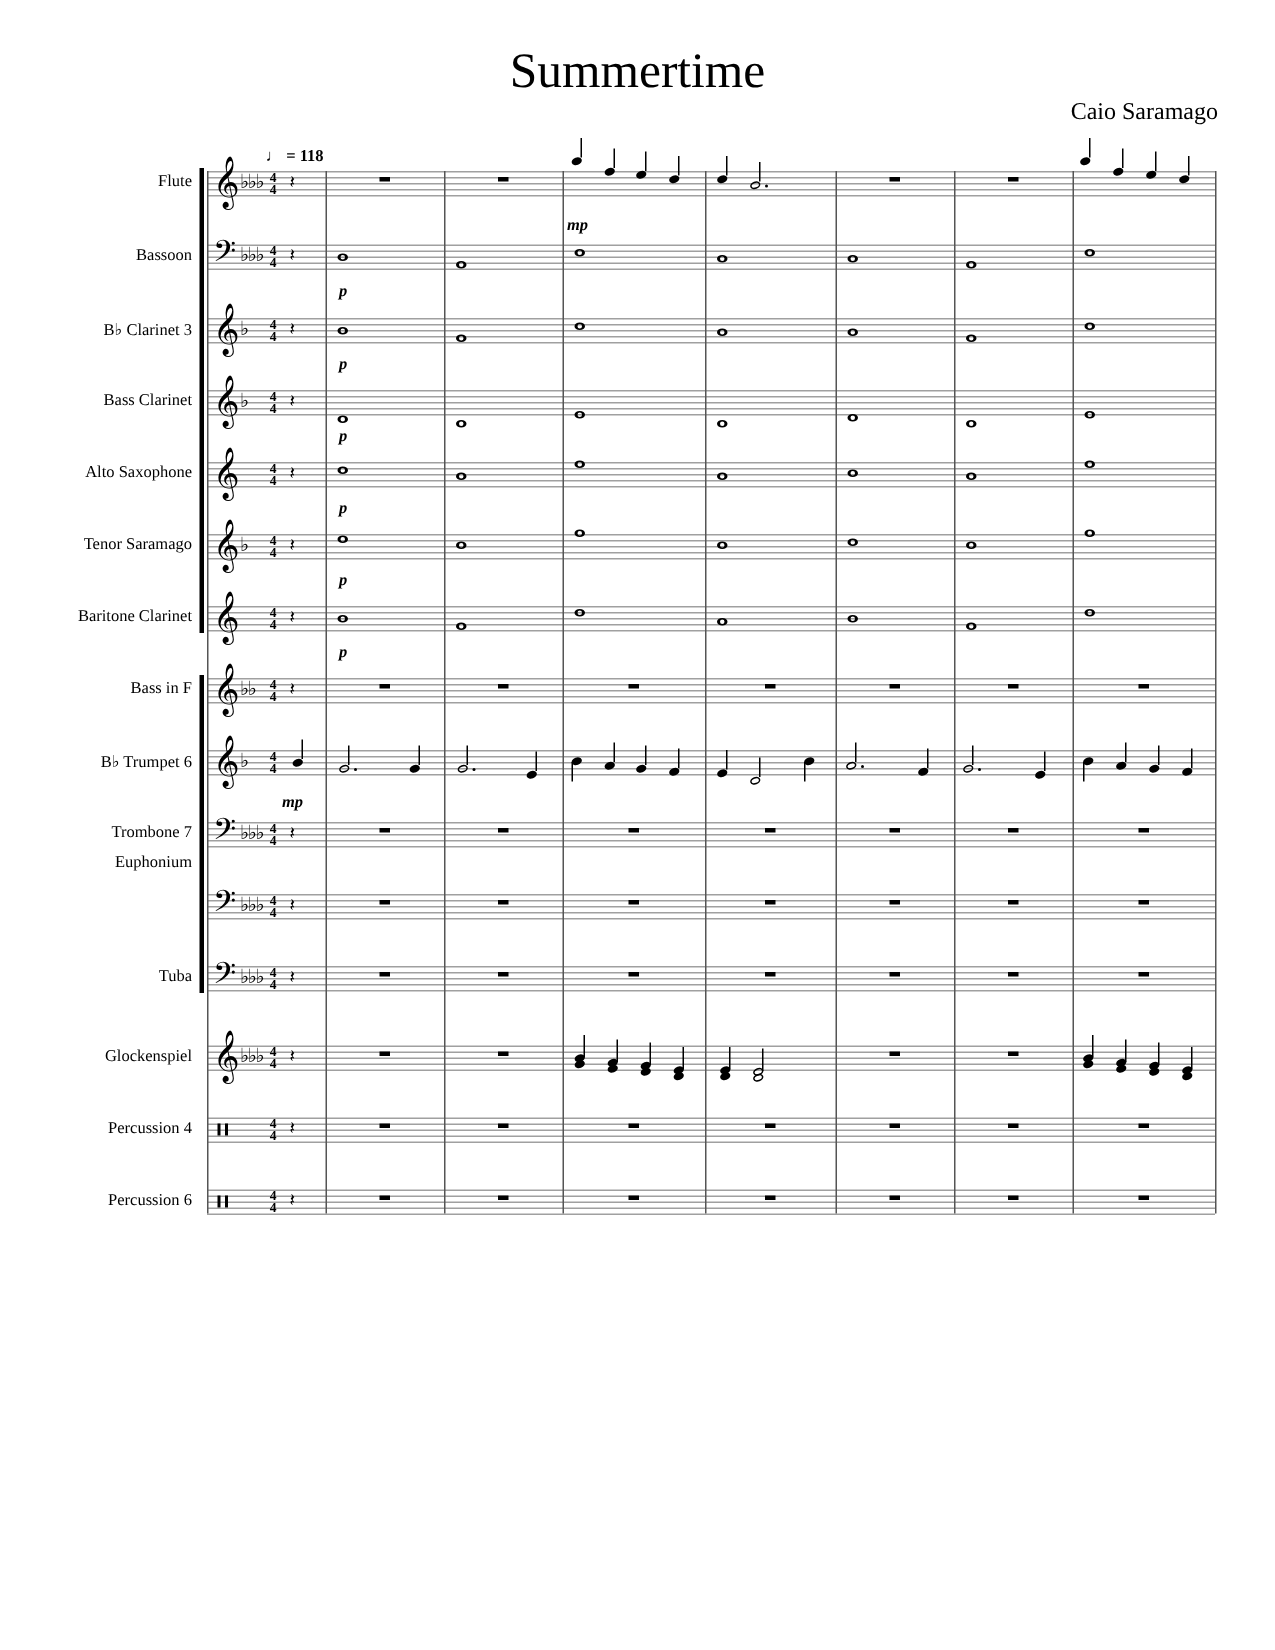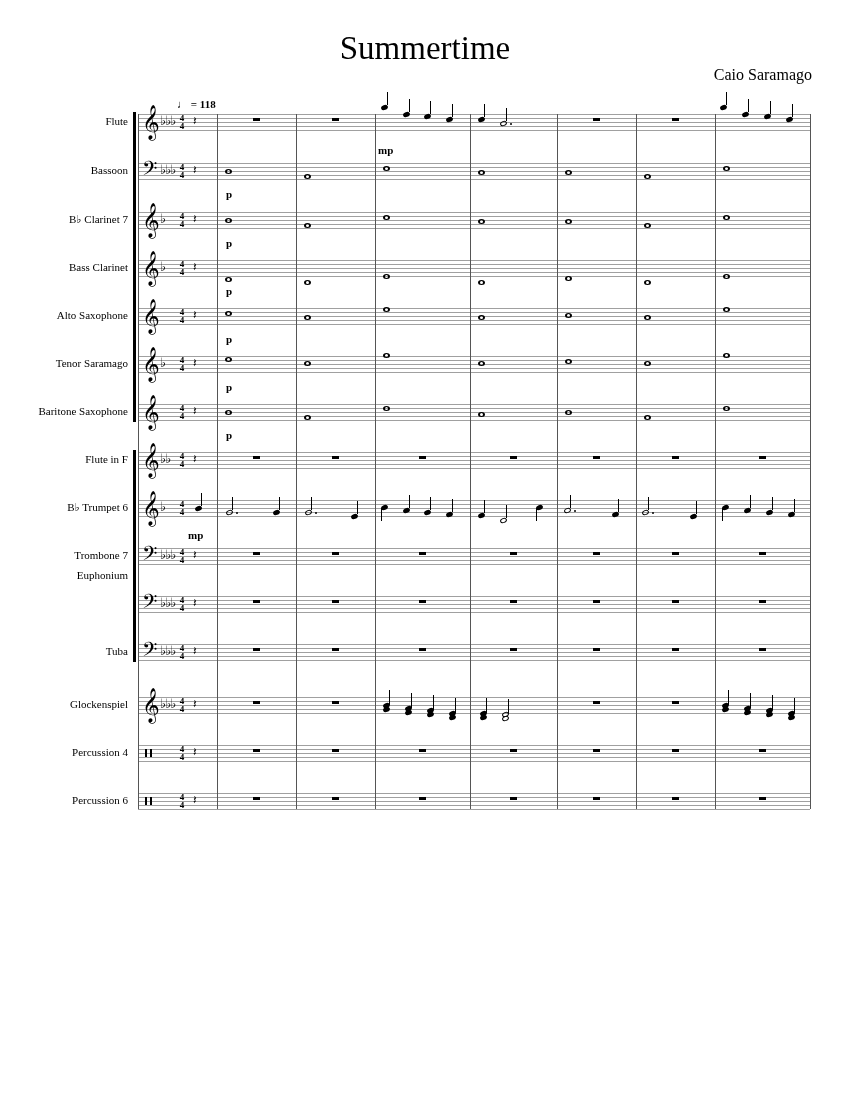--- a/index.html
+++ b/index.html
@@ -13,21 +13,21 @@
   .clef.bass { font-size:24px; }
   .keysig { position:absolute; font-size:13px; letter-spacing:-1px; }
   .timesig { position:absolute; font-size:9px; font-weight:bold; line-height:8px; text-align:center; width:8px; }
   .rest-q { position:absolute; font-size:12px; }
   .rest-w { position:absolute; width:7px; height:3px; background:#000; }
   .whole { position:absolute; width:7px; height:5px; border:1.5px solid #000; border-radius:50%; box-sizing:border-box; border-left-width:2.5px; border-right-width:2.5px; }
   .qnote { position:absolute; width:7px; height:5px; background:#000; border-radius:50%; transform:rotate(-20deg); }
   .hnote { position:absolute; width:7px; height:5px; border:1.2px solid #000; border-radius:50%; box-sizing:border-box; transform:rotate(-20deg); }
   .stem { position:absolute; width:1px; background:#000; }
   .dot { position:absolute; width:2px; height:2px; background:#000; border-radius:50%; }
-  .dyn { position:absolute; font-size:11px; font-weight:bold; }
+  .dyn { position:absolute; font-size:11px; font-style:italic; font-weight:bold; }
   .bracket { position:absolute; width:3px; background:#000; }
   .perc-clef { position:absolute; width:8px; height:8px; }
   .perc-clef span { position:absolute; top:0; width:2px; height:8px; background:#000; }
 </style>
 </head>
 <body>
 
 <div>
   <div class="title">Summertime</div>
   <div class="composer">Caio Saramago</div>
@@ -51,21 +51,21 @@
       <div class="label" style="top: 164px;">Bassoon</div>
       <div class="clef bass" style="left: 142px; top: 159px;">𝄢</div>
       <div class="keysig" style="left: 160px; top: 162px;">♭♭♭</div>
       <div class="timesig" style="left: 178px; top: 163px;">4<br>4</div>
       <div class="rest-q" style="left: 193px; top: 163px;">𝄽</div>
       <div class="line" style="position: absolute; left: 138px; width: 672px; height: 1px; background: rgb(160, 160, 160); top: 212px;"></div>
       <div class="line" style="position: absolute; left: 138px; width: 672px; height: 1px; background: rgb(160, 160, 160); top: 216px;"></div>
       <div class="line" style="position: absolute; left: 138px; width: 672px; height: 1px; background: rgb(160, 160, 160); top: 220px;"></div>
       <div class="line" style="position: absolute; left: 138px; width: 672px; height: 1px; background: rgb(160, 160, 160); top: 224px;"></div>
       <div class="line" style="position: absolute; left: 138px; width: 672px; height: 1px; background: rgb(160, 160, 160); top: 228px;"></div>
-      <div class="label" style="top: 213px;">B♭ Clarinet 7</div>
+      <div class="label" style="top: 213px;">B♭ Clarinet 3</div>
       <div class="clef" style="left: 142px; top: 205px;">𝄞</div>
       <div class="keysig" style="left: 160px; top: 211px;">♭</div>
       <div class="timesig" style="left: 178px; top: 212px;">4<br>4</div>
       <div class="rest-q" style="left: 193px; top: 212px;">𝄽</div>
       <div class="line" style="position: absolute; left: 138px; width: 672px; height: 1px; background: rgb(160, 160, 160); top: 260px;"></div>
       <div class="line" style="position: absolute; left: 138px; width: 672px; height: 1px; background: rgb(160, 160, 160); top: 264px;"></div>
       <div class="line" style="position: absolute; left: 138px; width: 672px; height: 1px; background: rgb(160, 160, 160); top: 268px;"></div>
       <div class="line" style="position: absolute; left: 138px; width: 672px; height: 1px; background: rgb(160, 160, 160); top: 272px;"></div>
       <div class="line" style="position: absolute; left: 138px; width: 672px; height: 1px; background: rgb(160, 160, 160); top: 276px;"></div>
       <div class="label" style="top: 261px;">Bass Clarinet</div>
@@ -90,30 +90,30 @@
       <div class="label" style="top: 357px;">Tenor Saramago</div>
       <div class="clef" style="left: 142px; top: 349px;">𝄞</div>
       <div class="keysig" style="left: 160px; top: 355px;">♭</div>
       <div class="timesig" style="left: 178px; top: 356px;">4<br>4</div>
       <div class="rest-q" style="left: 193px; top: 356px;">𝄽</div>
       <div class="line" style="position: absolute; left: 138px; width: 672px; height: 1px; background: rgb(160, 160, 160); top: 404px;"></div>
       <div class="line" style="position: absolute; left: 138px; width: 672px; height: 1px; background: rgb(160, 160, 160); top: 408px;"></div>
       <div class="line" style="position: absolute; left: 138px; width: 672px; height: 1px; background: rgb(160, 160, 160); top: 412px;"></div>
       <div class="line" style="position: absolute; left: 138px; width: 672px; height: 1px; background: rgb(160, 160, 160); top: 416px;"></div>
       <div class="line" style="position: absolute; left: 138px; width: 672px; height: 1px; background: rgb(160, 160, 160); top: 420px;"></div>
-      <div class="label" style="top: 405px;">Baritone Saxophone</div>
+      <div class="label" style="top: 405px;">Baritone Clarinet</div>
       <div class="clef" style="left: 142px; top: 397px;">𝄞</div>
       <div class="timesig" style="left: 178px; top: 404px;">4<br>4</div>
       <div class="rest-q" style="left: 193px; top: 404px;">𝄽</div>
       <div class="line" style="position: absolute; left: 138px; width: 672px; height: 1px; background: rgb(160, 160, 160); top: 452px;"></div>
       <div class="line" style="position: absolute; left: 138px; width: 672px; height: 1px; background: rgb(160, 160, 160); top: 456px;"></div>
       <div class="line" style="position: absolute; left: 138px; width: 672px; height: 1px; background: rgb(160, 160, 160); top: 460px;"></div>
       <div class="line" style="position: absolute; left: 138px; width: 672px; height: 1px; background: rgb(160, 160, 160); top: 464px;"></div>
       <div class="line" style="position: absolute; left: 138px; width: 672px; height: 1px; background: rgb(160, 160, 160); top: 468px;"></div>
-      <div class="label" style="top: 453px;">Flute in F</div>
+      <div class="label" style="top: 453px;">Bass in F</div>
       <div class="clef" style="left: 142px; top: 445px;">𝄞</div>
       <div class="keysig" style="left: 160px; top: 451px;">♭♭</div>
       <div class="timesig" style="left: 178px; top: 452px;">4<br>4</div>
       <div class="rest-q" style="left: 193px; top: 452px;">𝄽</div>
       <div class="line" style="position: absolute; left: 138px; width: 672px; height: 1px; background: rgb(160, 160, 160); top: 500px;"></div>
       <div class="line" style="position: absolute; left: 138px; width: 672px; height: 1px; background: rgb(160, 160, 160); top: 504px;"></div>
       <div class="line" style="position: absolute; left: 138px; width: 672px; height: 1px; background: rgb(160, 160, 160); top: 508px;"></div>
       <div class="line" style="position: absolute; left: 138px; width: 672px; height: 1px; background: rgb(160, 160, 160); top: 512px;"></div>
       <div class="line" style="position: absolute; left: 138px; width: 672px; height: 1px; background: rgb(160, 160, 160); top: 516px;"></div>
       <div class="label" style="top: 501px;">B♭ Trumpet 6</div>

